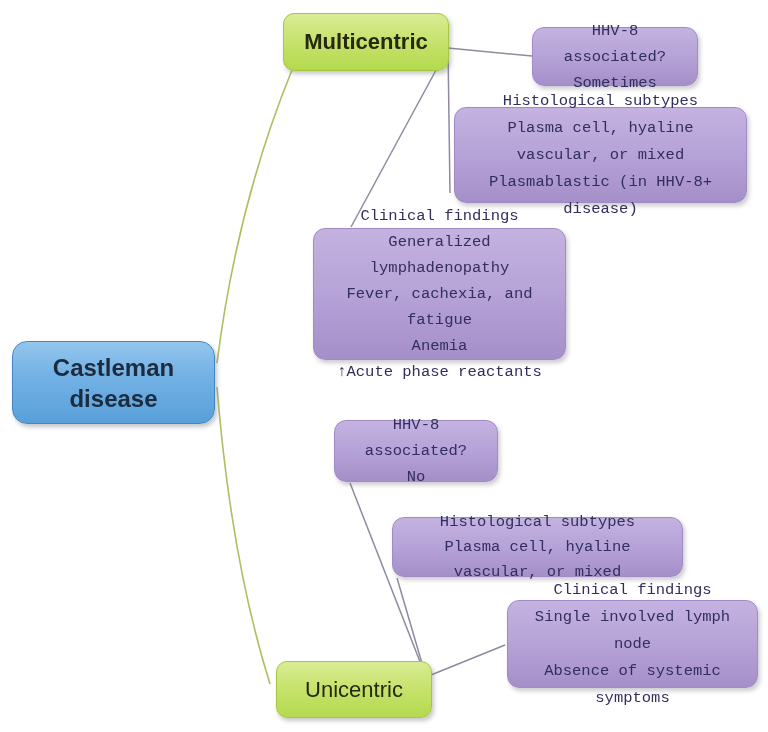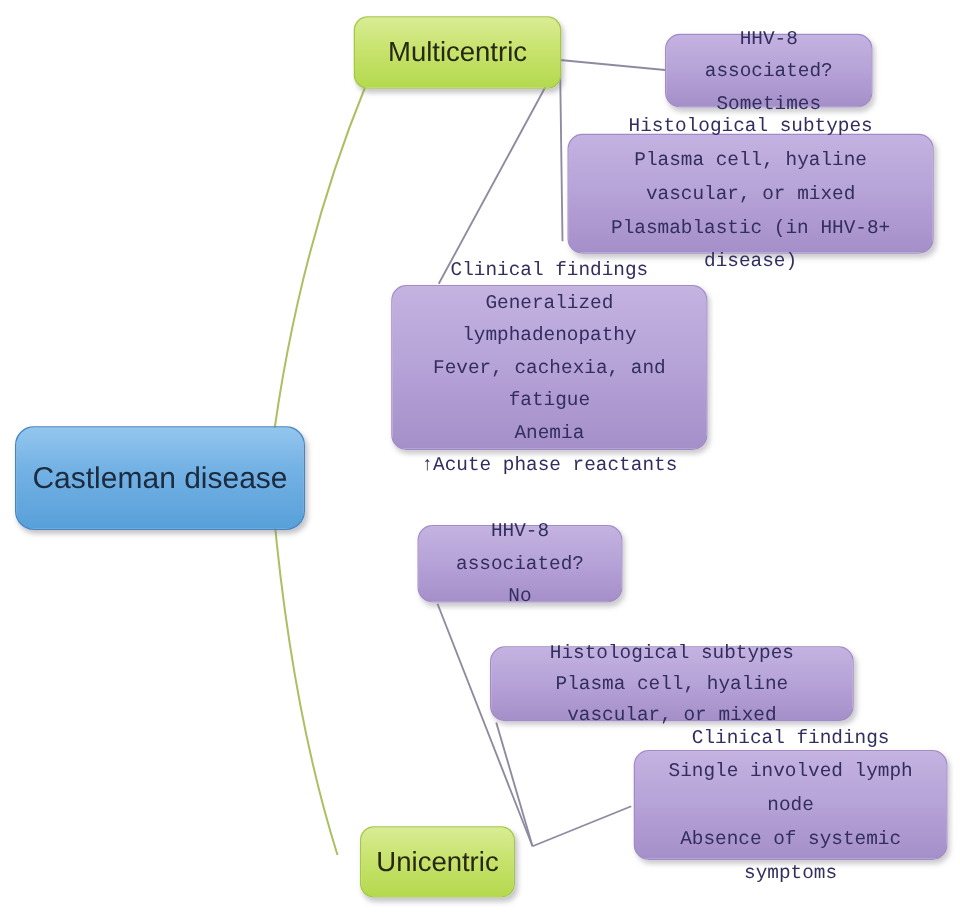--- a/index.html
+++ b/index.html
@@ -26,40 +26,41 @@
     position: absolute;
     display: flex;
     align-items: center;
     justify-content: center;
     text-align: center;
     white-space: pre-line;
     box-sizing: border-box;
   }
   
   .node-root {
-    left: 12px;  top: 341px;  width: 232px; height: 83px;
+    left: 12px;  top: 341px;  width: 203px; height: 83px;
     border-radius: 15px;
     background: linear-gradient(180deg, #94c6ee 0%, #74b2e5 40%, #58a0d9 100%);
     border: 1px solid #4585c2;
     box-shadow: 2px 3px 4px rgba(110,110,120,0.40);
     color: #1c2b3e;
     font-size: 24px;
     line-height: 31px;
+    font-weight: bold;
   }
   
   .node-branch {
     border-radius: 11px;
     background: linear-gradient(180deg, #d9ec95 0%, #c8e36e 45%, #b4d94e 100%);
     border: 1px solid #a4c744;
     box-shadow: 2px 3px 4px rgba(110,110,120,0.38);
     color: #26290f;
     font-size: 22px;
   }
-  .node-multicentric { left: 283px; top: 13px;  width: 166px; height: 58px; }
-  .node-unicentric   { left: 288px; top: 661px; width: 124px; height: 57px; }
+  .node-multicentric { left: 283px; top: 13px;  width: 166px; height: 58px; font-weight: bold; }
+  .node-unicentric   { left: 276px; top: 661px; width: 156px; height: 57px; }
   
   .node-detail {
     border-radius: 12px;
     background: linear-gradient(180deg, #c4b2e1 0%, #b7a4d8 45%, #a58fc9 100%);
     border: 1px solid #a18bc6;
     box-shadow: 2px 3px 4px rgba(110,110,120,0.35);
     color: #322e5e;
     font-size: 15.5px;
     line-height: 26px;
     padding: 2px 6px;

